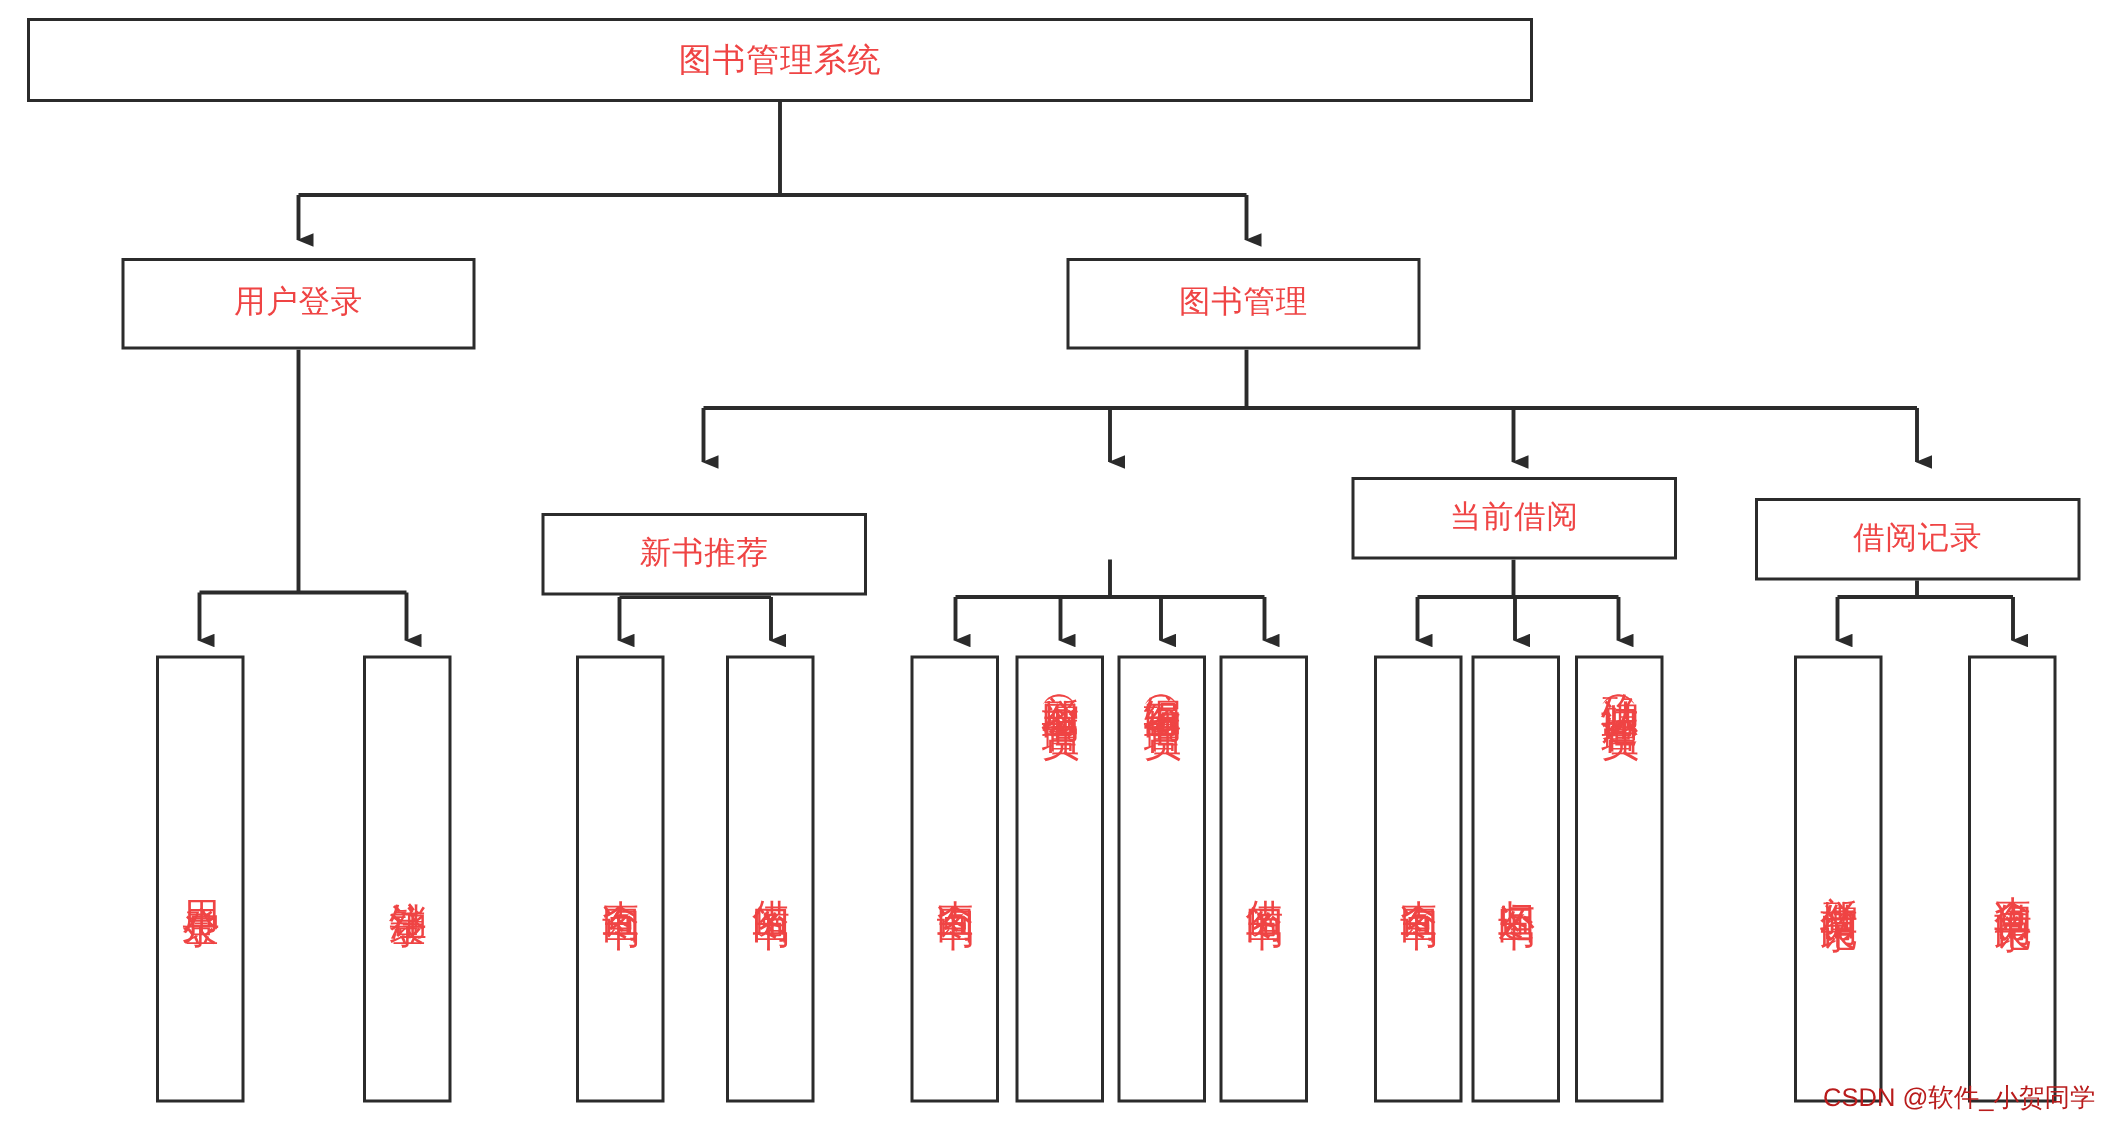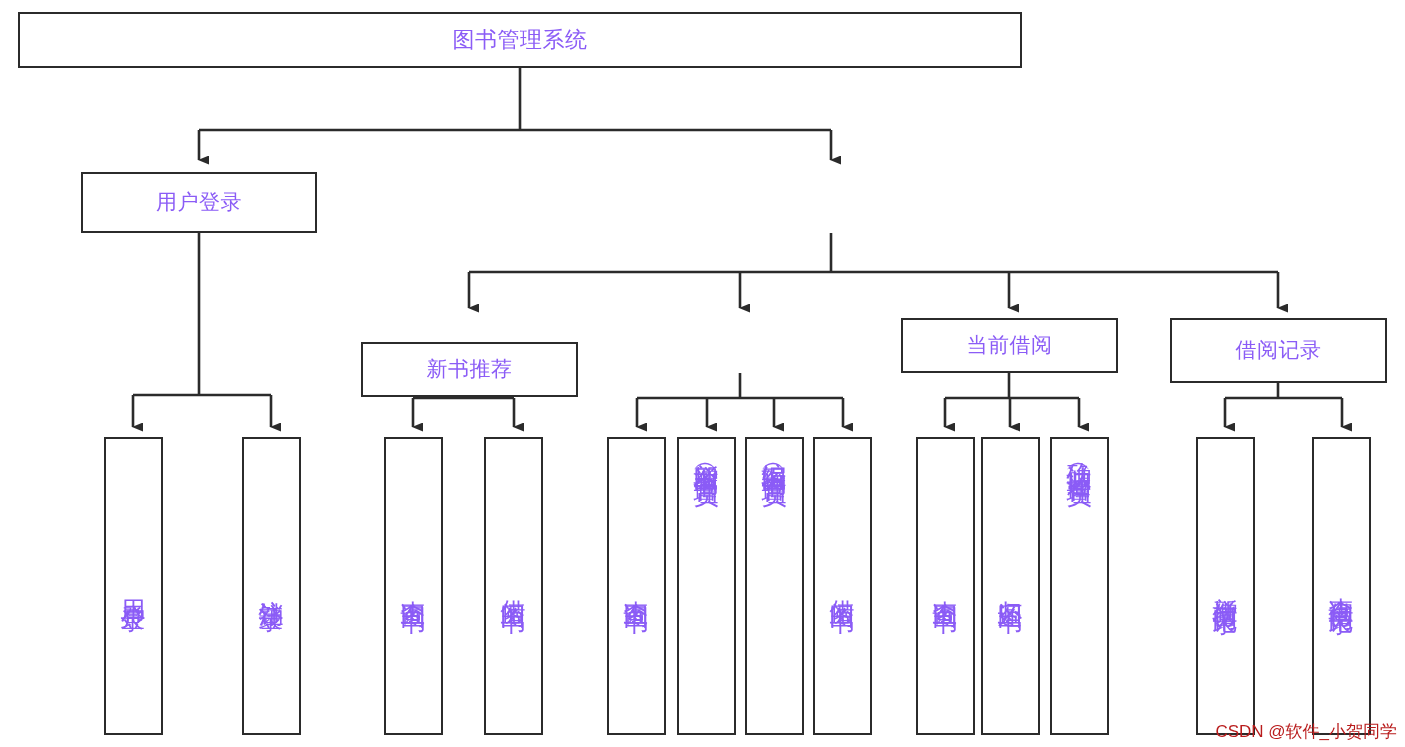--- a/index.html
+++ b/index.html
@@ -26,21 +26,21 @@
     pointer-events: none;
   }
   .node {
     position: absolute;
     box-sizing: border-box;
     border: 2px solid #2b2b2b;
     background: #ffffff;
     display: flex;
     align-items: center;
     justify-content: center;
-    color: #8b5cf6;
+    color: #ef4444;
     text-align: center;
   }
   .node .label {
     font-size: 21px;
     line-height: 1.05;
     letter-spacing: 0.5px;
     white-space: nowrap;
   }
   .node.root .label { font-size: 22px; }
   .node.leaf {
@@ -124,28 +124,31 @@
     </g>
   </svg>
 
   <div class="node root" style="left:18px; top:12px; width:1004px; height:56px;">
     <span class="label">图书管理系统</span>
   </div>
 
   <div class="node" style="left:81px; top:172px; width:236px; height:61px;">
     <span class="label">用户登录</span>
   </div>
+  <div class="node" style="left:711px; top:172px; width:236px; height:61px;">
+    <span class="label">图书管理</span>
+  </div>
 
   <div class="node" style="left:361px; top:318px; width:217px; height:55px;margin-top:24px;">
     <span class="label">新书推荐</span>
   </div>
   <div class="node" style="left:901px; top:318px; width:217px; height:55px;">
     <span class="label">当前借阅</span>
   </div>
-  <div class="node" style="left:1170px; top:318px; width:217px; height:65px;">
+  <div class="node" style="left:1170px; top:332px; width:217px; height:55px;">
     <span class="label">借阅记录</span>
   </div>
 
   <div class="node leaf centered" style="left:104px; top:437px; width:59px; height:298px;">
     <span class="label">用户登录</span>
   </div>
   <div class="node leaf centered" style="left:242px; top:437px; width:59px; height:298px;">
     <span class="label">注销登录</span>
   </div>
 

